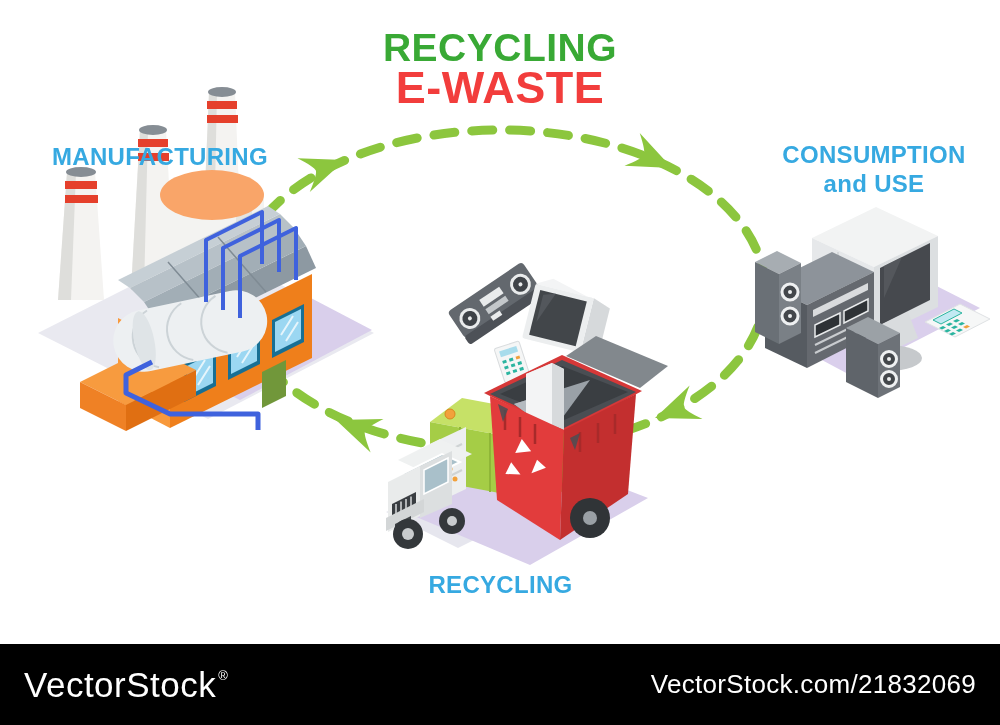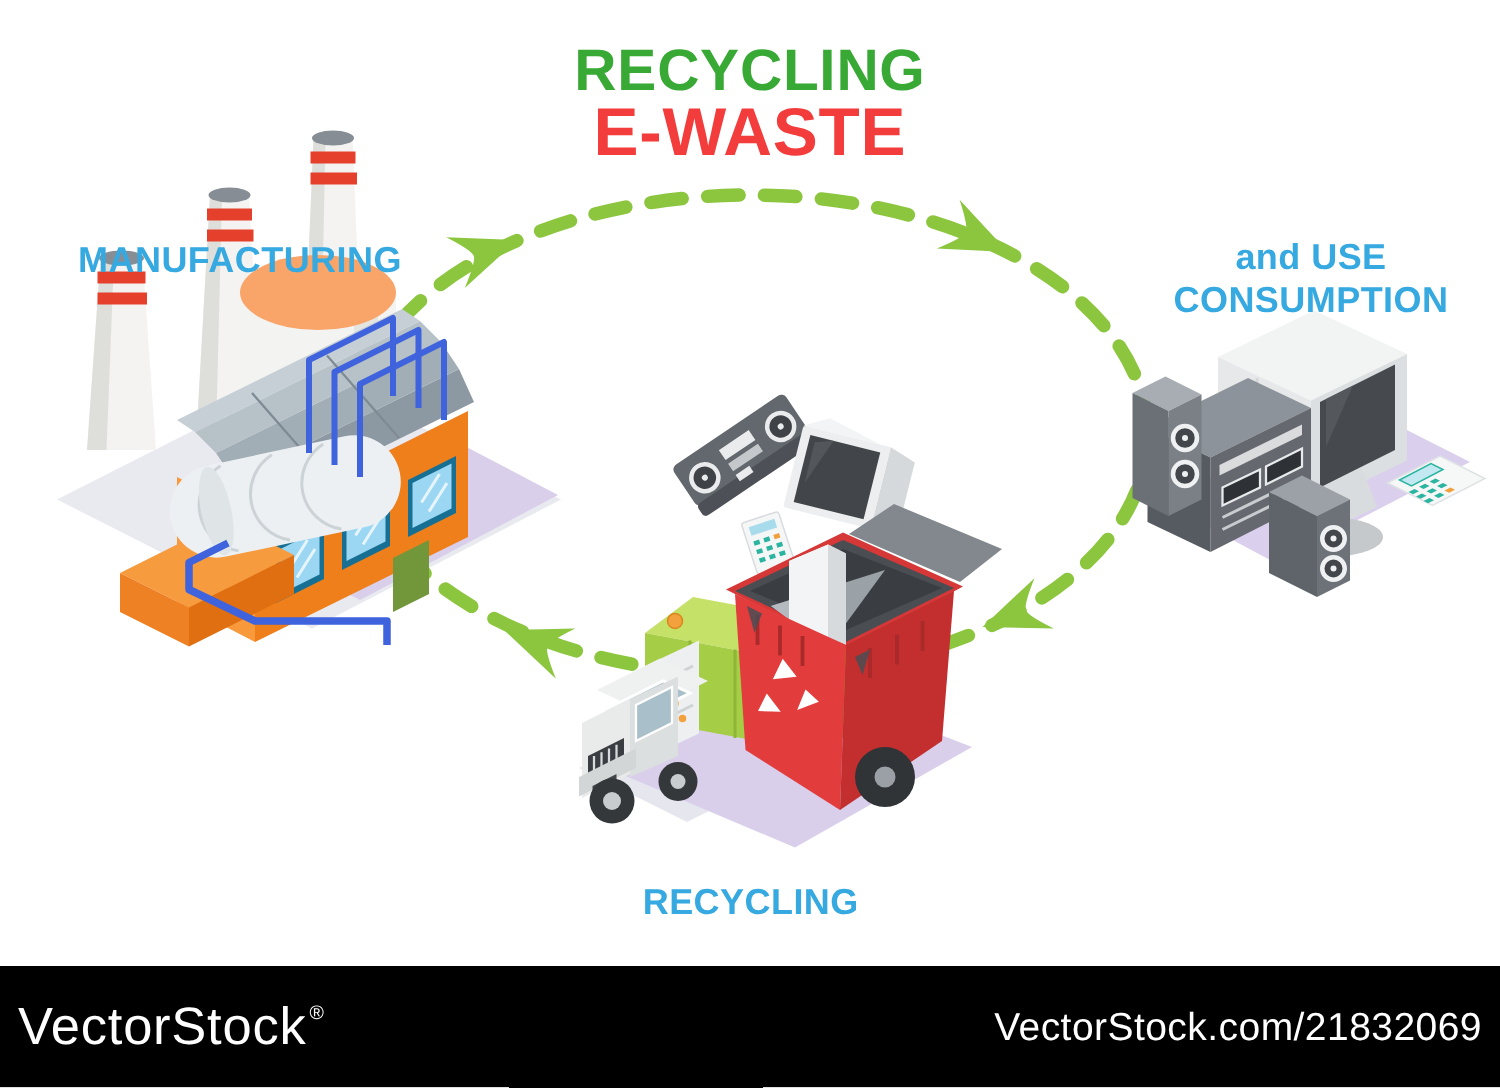--- a/index.html
+++ b/index.html
@@ -4,27 +4,27 @@
 <style>
   html,body{margin:0;padding:0;background:#fff;}
   .stage{position:relative;width:1000px;height:725px;background:#ffffff;overflow:hidden;
          font-family:"Liberation Sans",sans-serif;}
   .scene{position:absolute;left:0;top:0;}
   .title{position:absolute;top:28px;left:0;width:100%;text-align:center;
          font-weight:bold;letter-spacing:0.5px;line-height:40px;}
   .title .t1{display:block;font-size:39px;color:#39a935;}
   .title .t2{display:block;font-size:45px;color:#f23d3c;}
   .lbl{position:absolute;color:#36a9e1;font-weight:bold;font-size:24px;
-       line-height:29px;text-align:center;letter-spacing:0.3px;margin-top:17px;}
+       line-height:29px;text-align:center;letter-spacing:0.3px;}
   #lbl-man{left:35px;top:142px;width:250px;}
   #lbl-con{left:768px;top:140px;width:212px;}
   #lbl-rec{left:398px;top:570px;width:205px;}
   .footer{position:absolute;left:0;bottom:0;width:100%;height:81px;background:#000;
           display:flex;align-items:center;justify-content:space-between;
-          padding:0 12px;box-sizing:border-box;}
+          padding:0 24px;box-sizing:border-box;}
   .brand{color:#fff;font-size:35px;letter-spacing:0.5px;}
   .brand sup{font-size:13px;vertical-align:17px;margin-left:2px;}
   .credit{color:#fff;font-size:26px;letter-spacing:0.3px;}
 </style>
 </head>
 <body>
 
 <div class="stage">
 
   <svg class="scene" width="1000" height="644" viewBox="0 0 1000 644">
@@ -289,22 +289,22 @@
   <div class="title">
     <span class="t1">RECYCLING</span>
     <span class="t2">E-WASTE</span>
   </div>
 
   <div class="lbl" id="lbl-man">
     <span>MANUFACTURING</span>
   </div>
 
   <div class="lbl" id="lbl-con">
+    <div>CONSUMPTION</div>
     <div>and USE</div>
-    <div>CONSUMPTION</div>
   </div>
 
   <div class="lbl" id="lbl-rec">
     <div>RECYCLING</div>
   </div>
 
   <div class="footer">
     <div class="brand">
       <span>VectorStock</span><sup>®</sup>
     </div>

